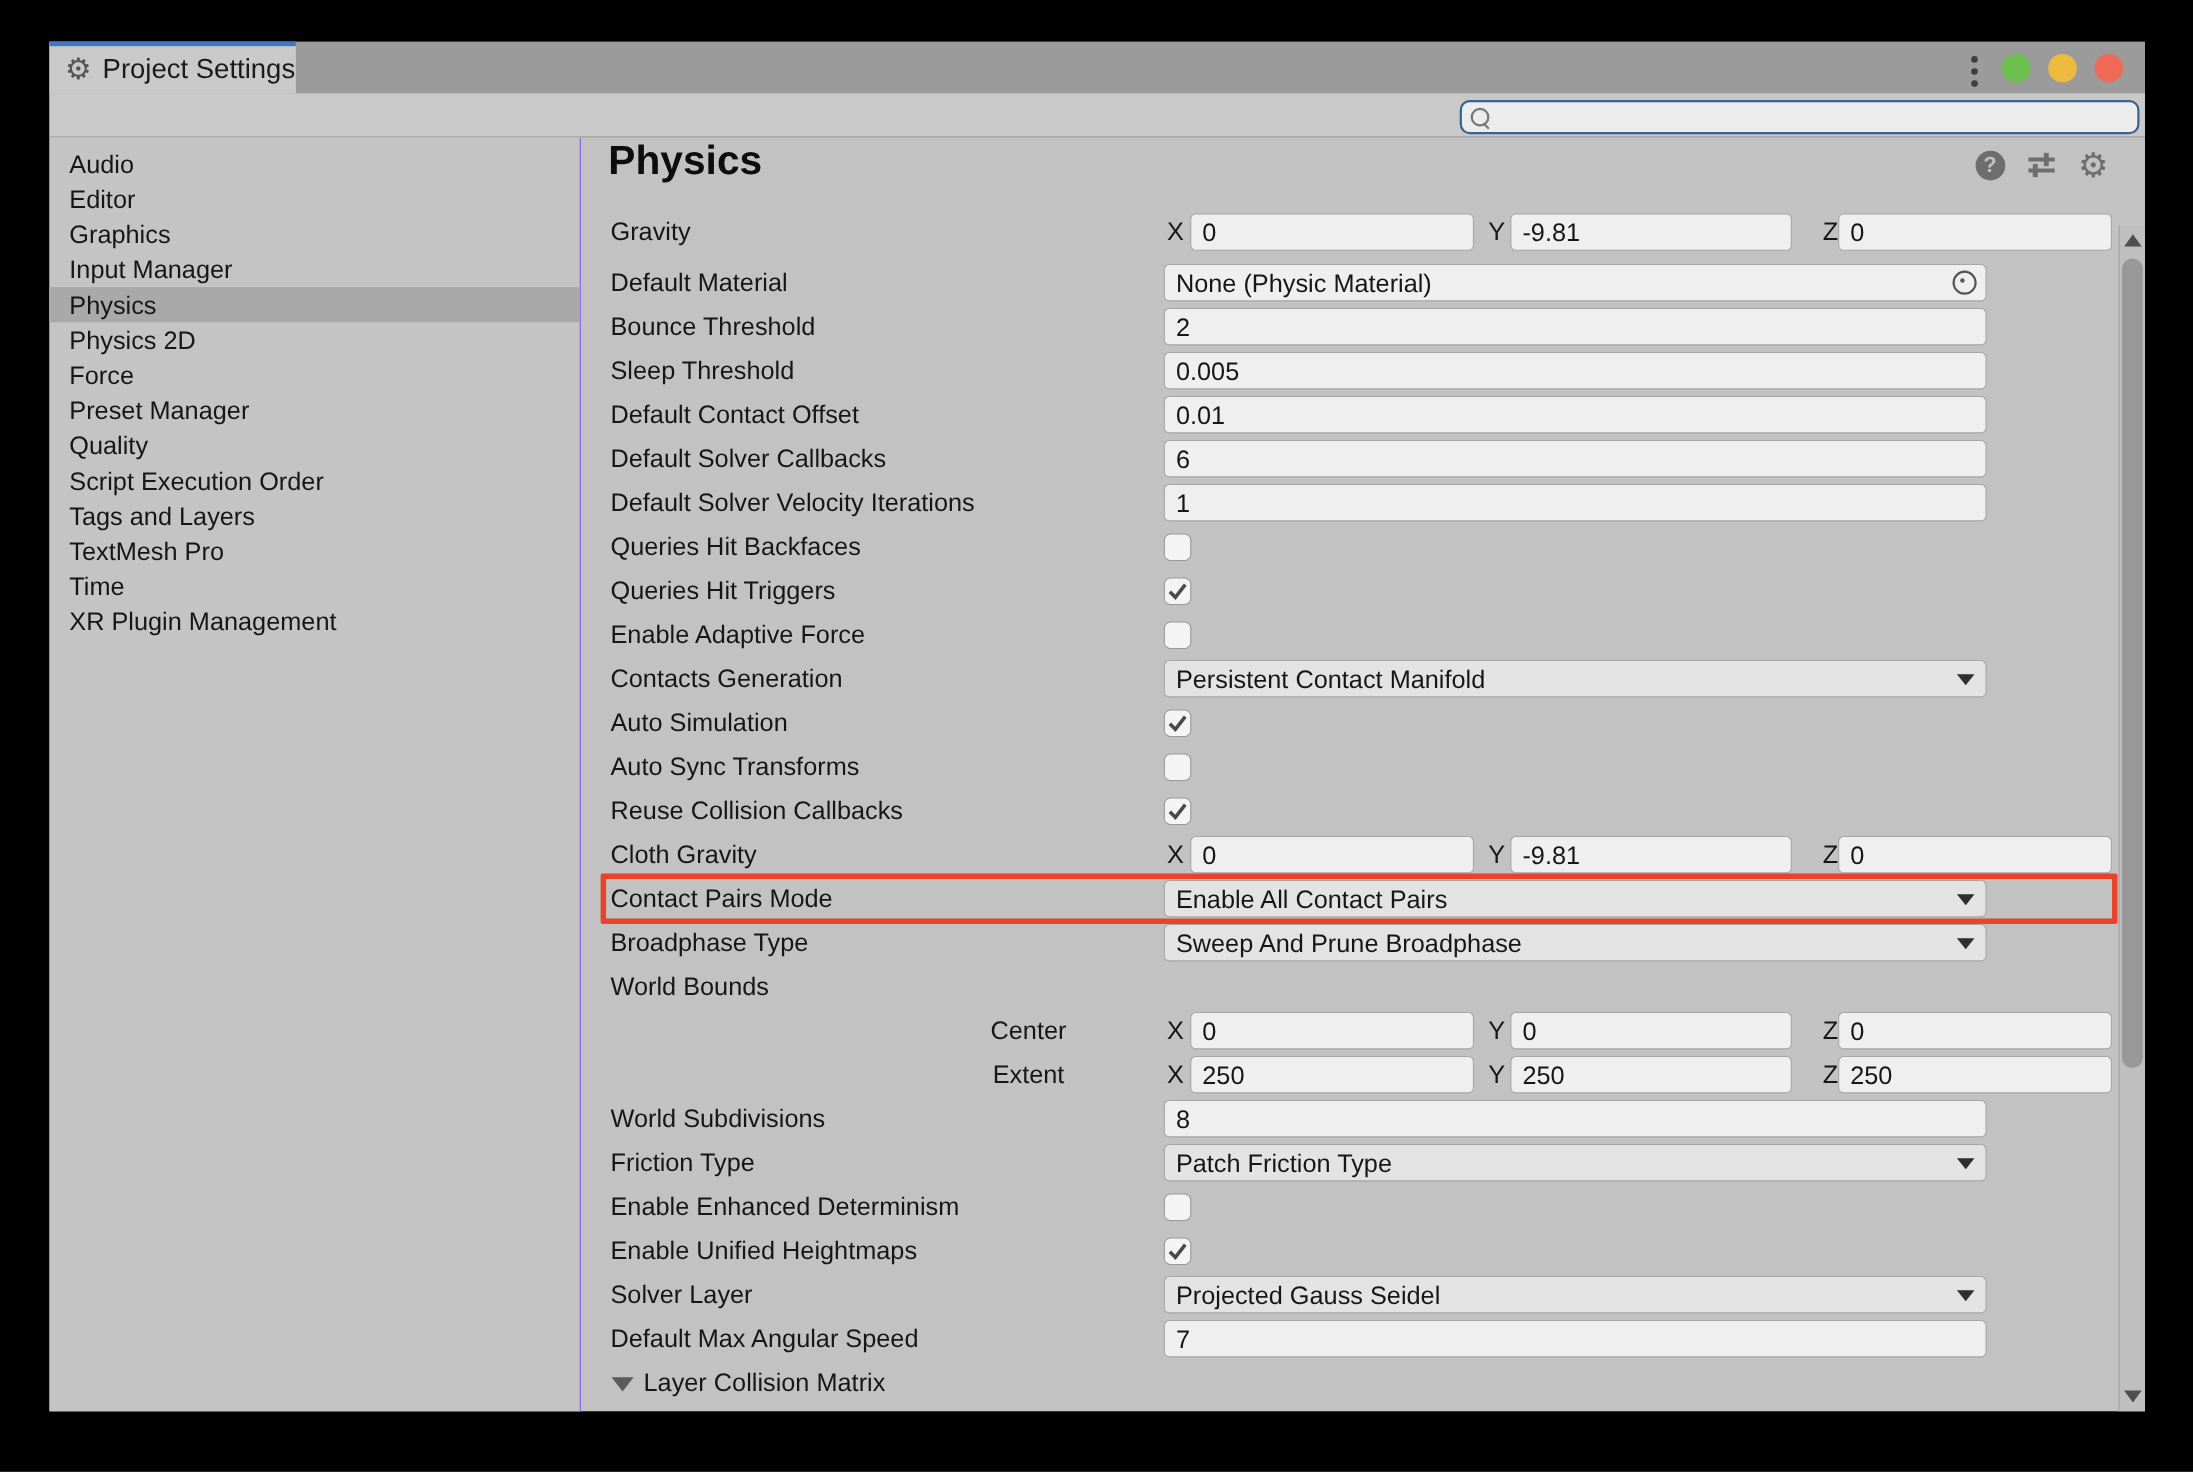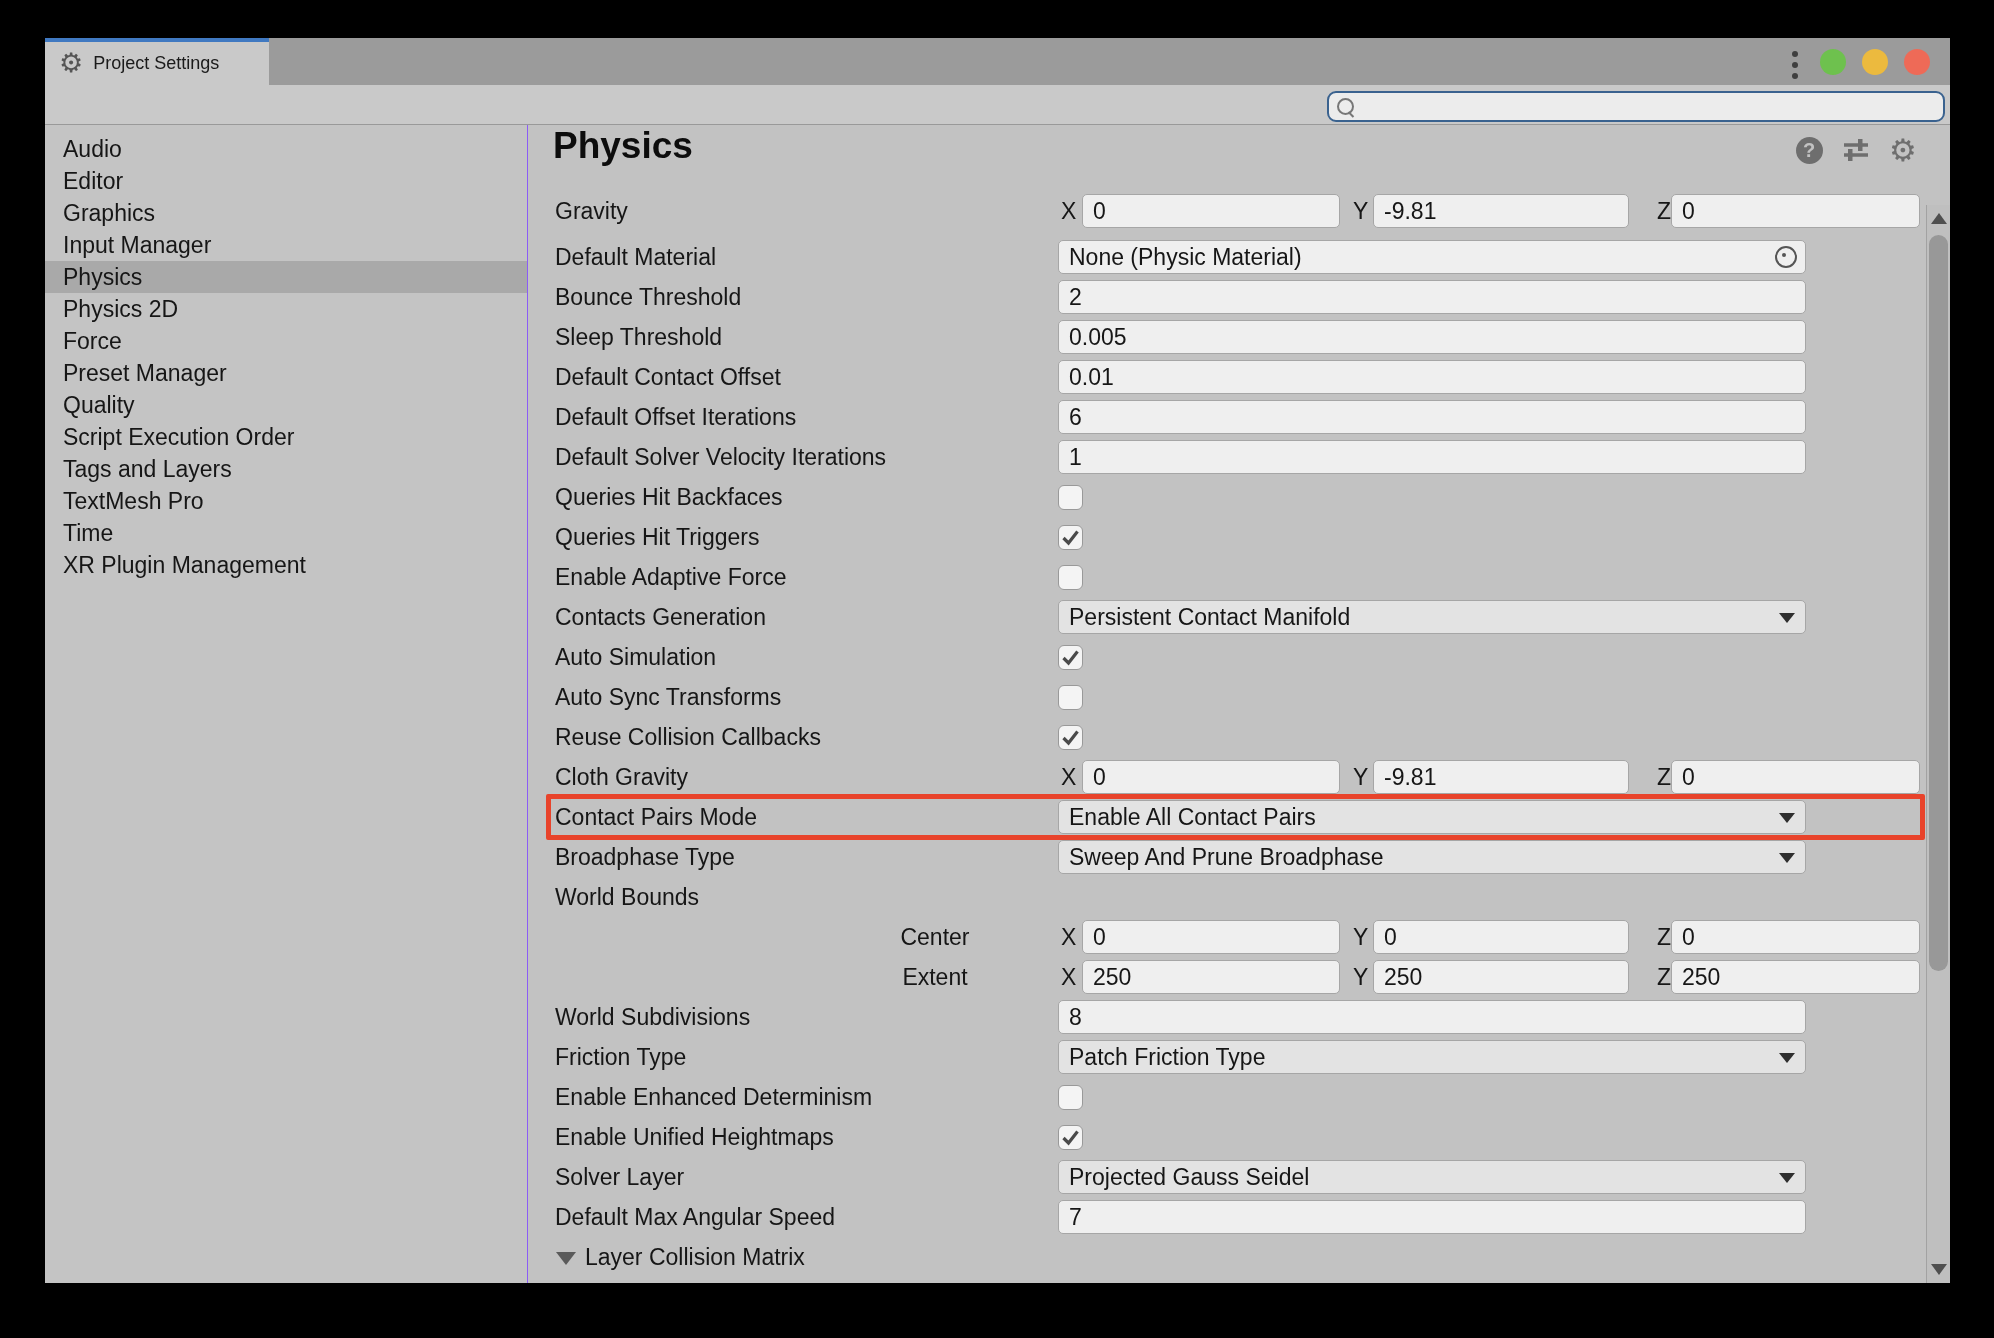--- a/index.html
+++ b/index.html
@@ -8,21 +8,21 @@
     font-family:"Liberation Sans",sans-serif;color:#161616;
     -webkit-font-smoothing:antialiased;
   }
   .window{position:absolute;left:45px;top:38px;width:1905px;height:1245px;background:#c2c2c2;}
 
   
   .titlebar{position:absolute;left:0;top:0;width:100%;height:47px;background:#9b9b9b;}
   .tab{position:absolute;left:0;top:0;width:224px;height:47px;background:#c9c9c9;
        border-top:4px solid #4079c1;box-sizing:border-box;display:flex;align-items:center;
        padding-left:14px;gap:10px;}
-  .tab-label{font-size:18px;color:#1b1b1b;}
+  .tab-label{font-size:25px;color:#1b1b1b;}
   .gear-glyph{font-size:27px;color:#555;line-height:1;}
   .menu-dots{position:absolute;right:152px;top:13px;width:6px;display:flex;flex-direction:column;gap:5px;}
   .menu-dots i{width:6px;height:6px;border-radius:50%;background:#3f3f3f;}
   .light{position:absolute;top:11px;width:26px;height:26px;border-radius:50%;}
   .light.green{right:104px;background:#6ec14e;}
   .light.yellow{right:62px;background:#ecba3e;}
   .light.red{right:20px;background:#ee6a57;}
 
   
   .toolbar{position:absolute;left:0;top:47px;width:100%;height:40px;background:#c9c9c9;
@@ -180,21 +180,21 @@
           </div>
           <div class="row">
             <span class="row-label">Sleep Threshold</span>
             <div class="field full">0.005</div>
           </div>
           <div class="row">
             <span class="row-label">Default Contact Offset</span>
             <div class="field full">0.01</div>
           </div>
           <div class="row">
-            <span class="row-label">Default Offset Iterations</span>
+            <span class="row-label">Default Solver Callbacks</span>
             <div class="field full">6</div>
           </div>
           <div class="row">
             <span class="row-label">Default Solver Velocity Iterations</span>
             <div class="field full">1</div>
           </div>
           <div class="row">
             <span class="row-label">Queries Hit Backfaces</span>
             <div class="checkbox"></div>
           </div>

